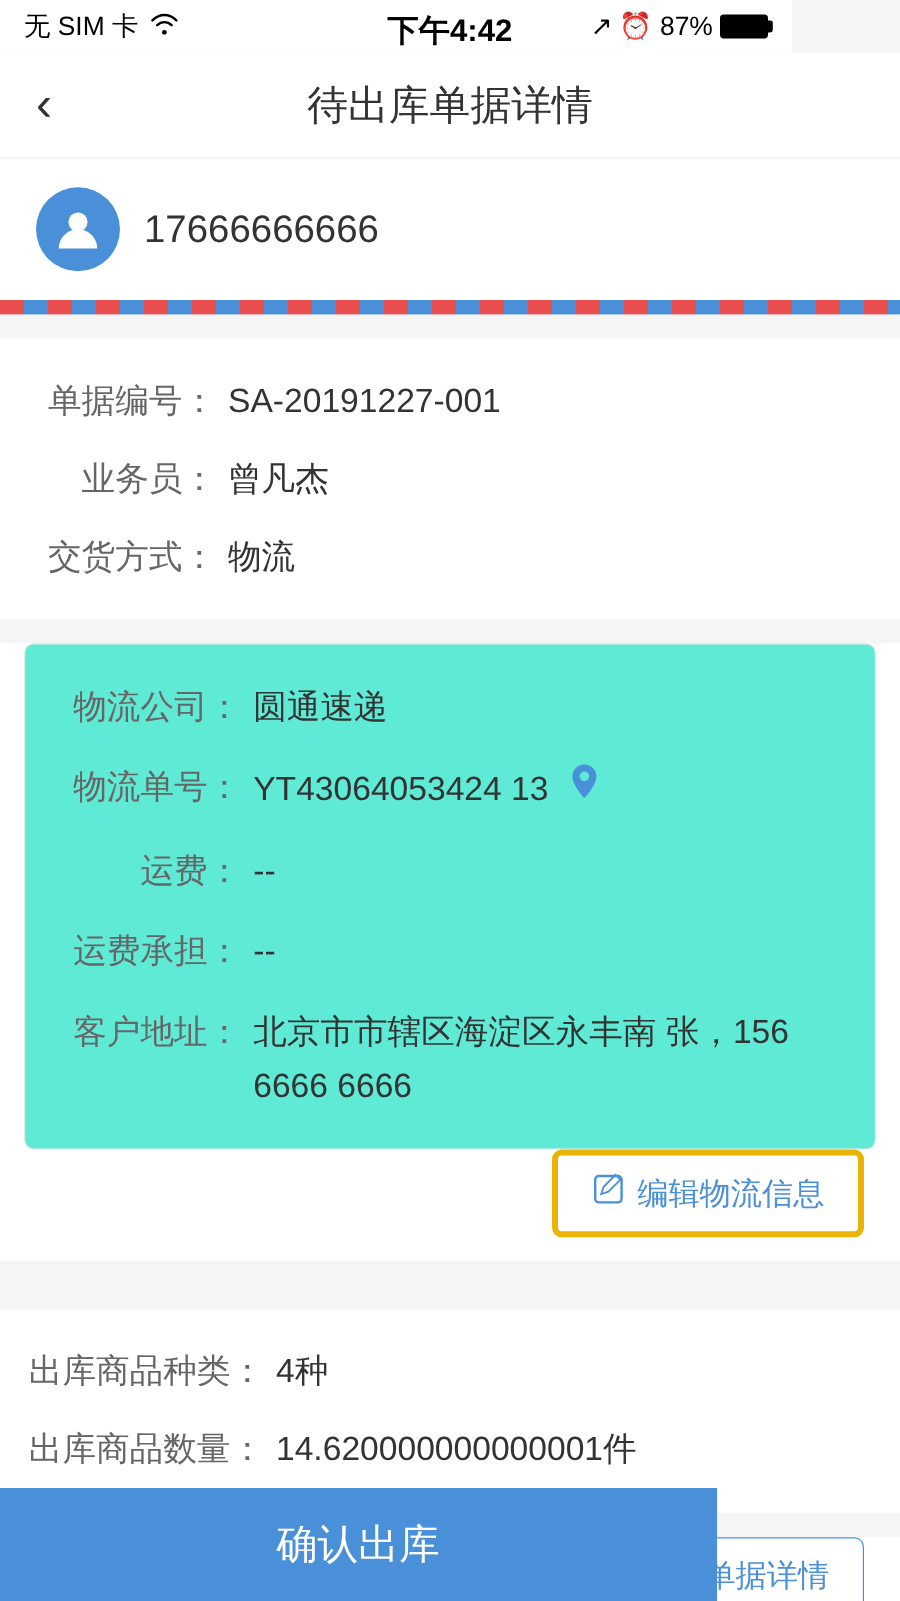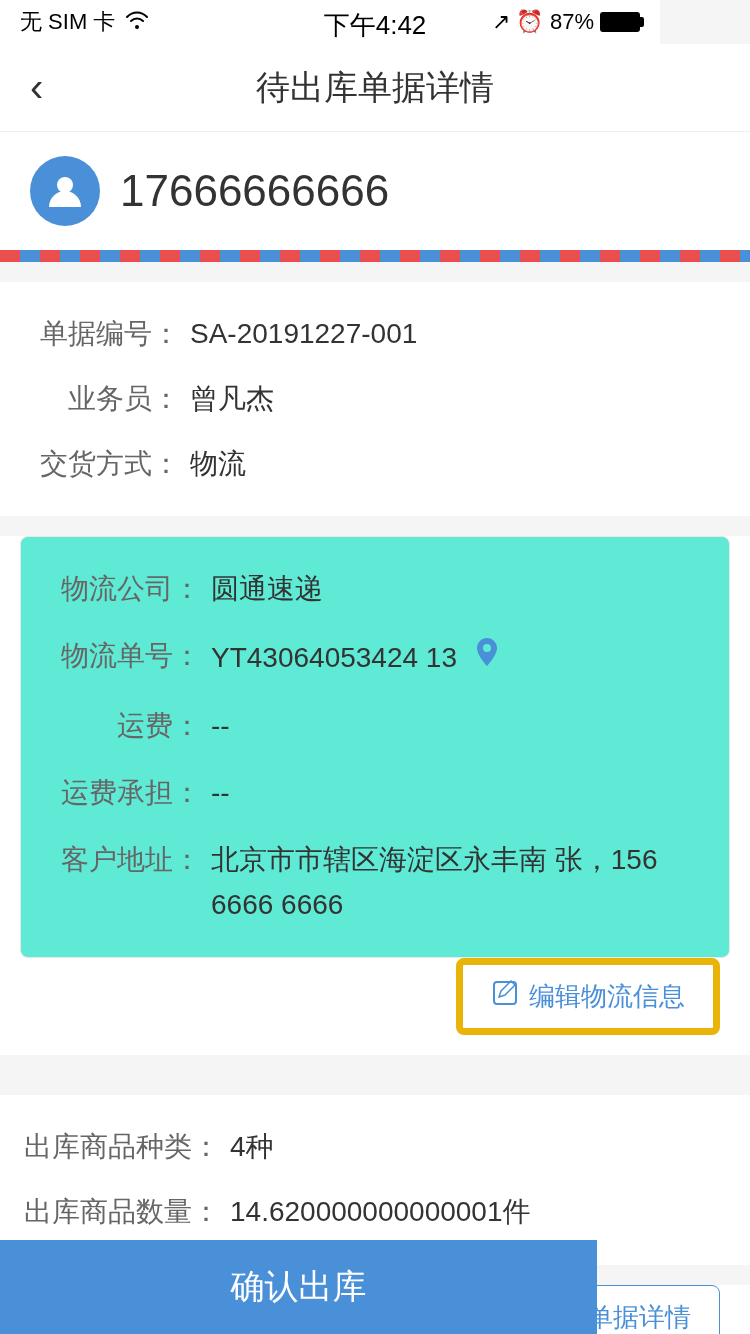--- a/index.html
+++ b/index.html
@@ -27,21 +27,21 @@
       color: #000;
     }
     .status-left {
       display: flex;
       align-items: center;
       gap: 8px;
       font-size: 22px;
     }
     .status-center {
       font-size: 26px;
-      font-weight: 400;
+      font-weight: 700;
       position: absolute;
       left: 50%;
       transform: translateX(-50%);
       top: 8px;
     }
     .status-right {
       display: flex;
       align-items: center;
       gap: 6px;
       font-size: 22px;
@@ -120,21 +120,21 @@
       display: flex;
       align-items: center;
       justify-content: center;
     }
     .avatar-icon {
       width: 40px;
       height: 40px;
       color: #fff;
     }
     .customer-phone {
-      font-size: 44px;
+      font-size: 32px;
       color: #333;
       font-weight: 500;
     }
 
     
     .section {
       background: #fff;
       margin: 20px 0;
       padding: 30px 40px;
     }
@@ -192,21 +192,21 @@
       font-size: 30px;
     }
 
     
     .edit-btn-container {
       display: flex;
       justify-content: flex-end;
       padding: 0 30px 20px 30px;
     }
     .edit-btn {
-      border: 7px solid #eab308;
+      border: 5px solid #eab308;
       color: #4a90d9;
       background: #fff;
       border-radius: 8px;
       padding: 14px 28px;
       font-size: 26px;
       display: flex;
       align-items: center;
       gap: 10px;
       cursor: pointer;
     }

